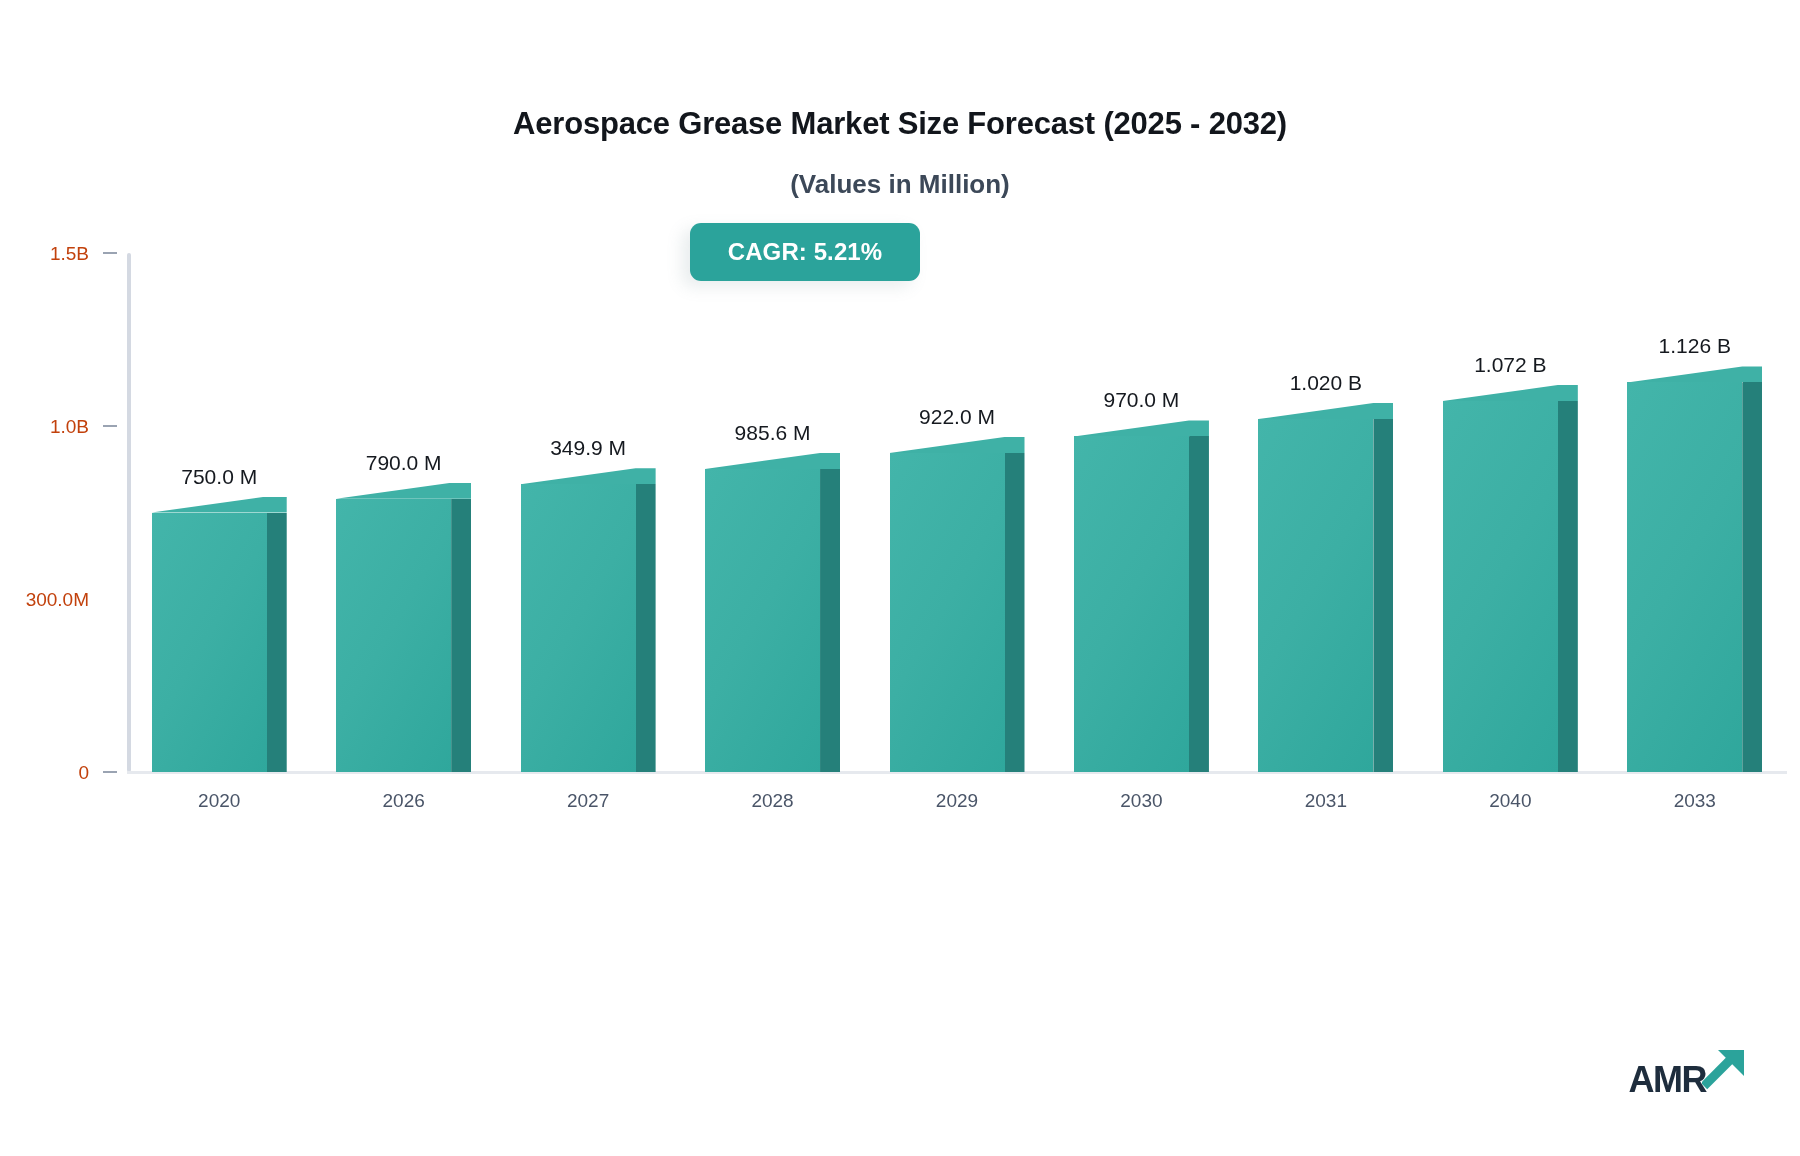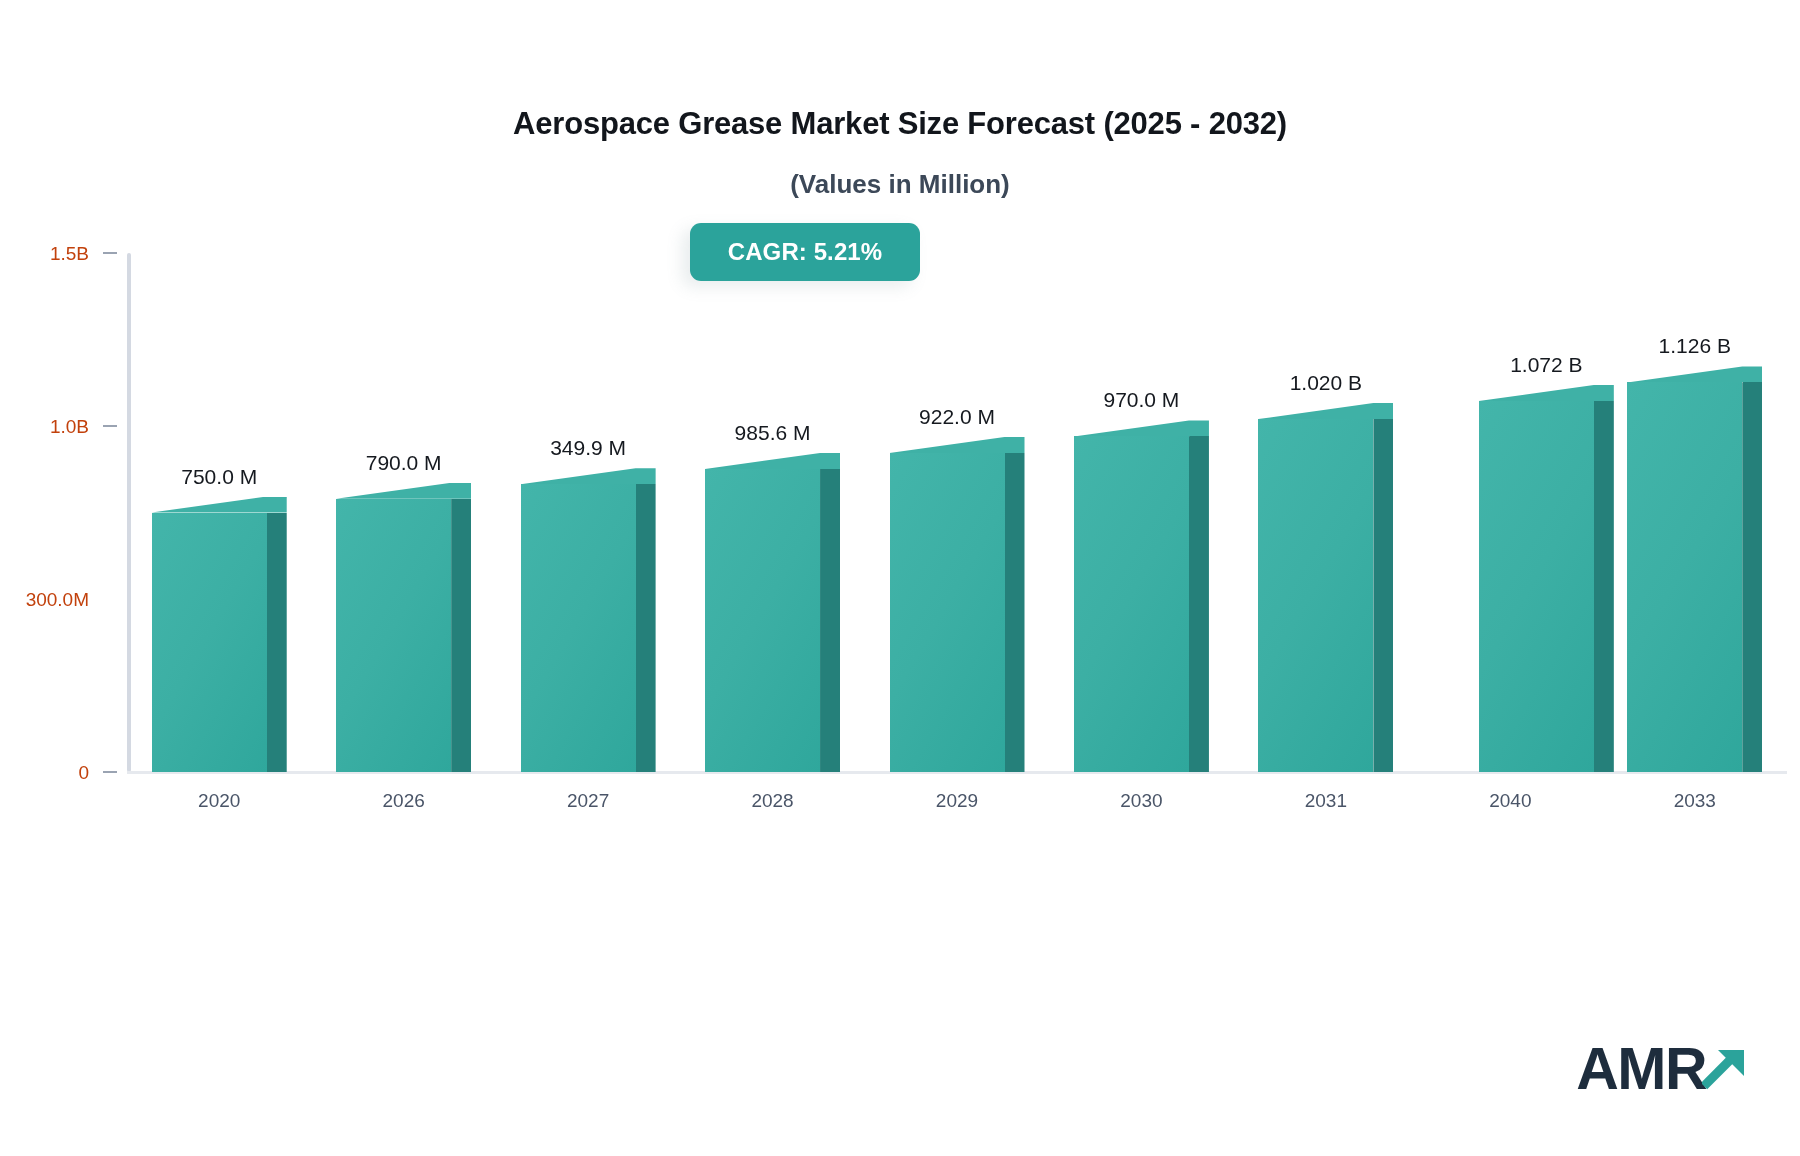--- a/index.html
+++ b/index.html
@@ -176,21 +176,21 @@
 
   
   #amr-logo {
     position: absolute;
     right: 52px;
     bottom: 60px;
     display: flex;
     align-items: flex-end;
   }
   #amr-logo .amr-text {
-    font-size: 59px;
+    font-size: 36px;
     font-weight: bold;
     color: #1e2d3d;
     letter-spacing: -1.5px;
     line-height: 0.9;
   }
   #amr-logo .amr-arrow {
     margin-left: -4px;
     margin-bottom: 2px;
   }
 </style>
@@ -277,21 +277,21 @@
         <div class="bar-label" style="bottom: 361.62px;">970.0 M</div>
       </div>
       <div class="bar-slot" style="left: 1131.39px; width: 135px;">
         <div class="bar3d" style="height: 352.92px;">
           <div class="bar-front"></div>
           <div class="bar-side"></div>
           <div class="bar-top" style="top: -16px;"></div>
         </div>
         <div class="bar-label" style="bottom: 378.92px;">1.020 B</div>
       </div>
-      <div class="bar-slot" style="left: 1315.83px; width: 135px; margin-left: 36px;">
+      <div class="bar-slot" style="left: 1315.83px; width: 135px;">
         <div class="bar3d" style="height: 370.912px;">
           <div class="bar-front"></div>
           <div class="bar-side"></div>
           <div class="bar-top" style="top: -16px;"></div>
         </div>
         <div class="bar-label" style="bottom: 396.912px;">1.072 B</div>
       </div>
       <div class="bar-slot" style="left: 1500.28px; width: 135px;">
         <div class="bar3d" style="height: 389.596px;">
           <div class="bar-front"></div>

